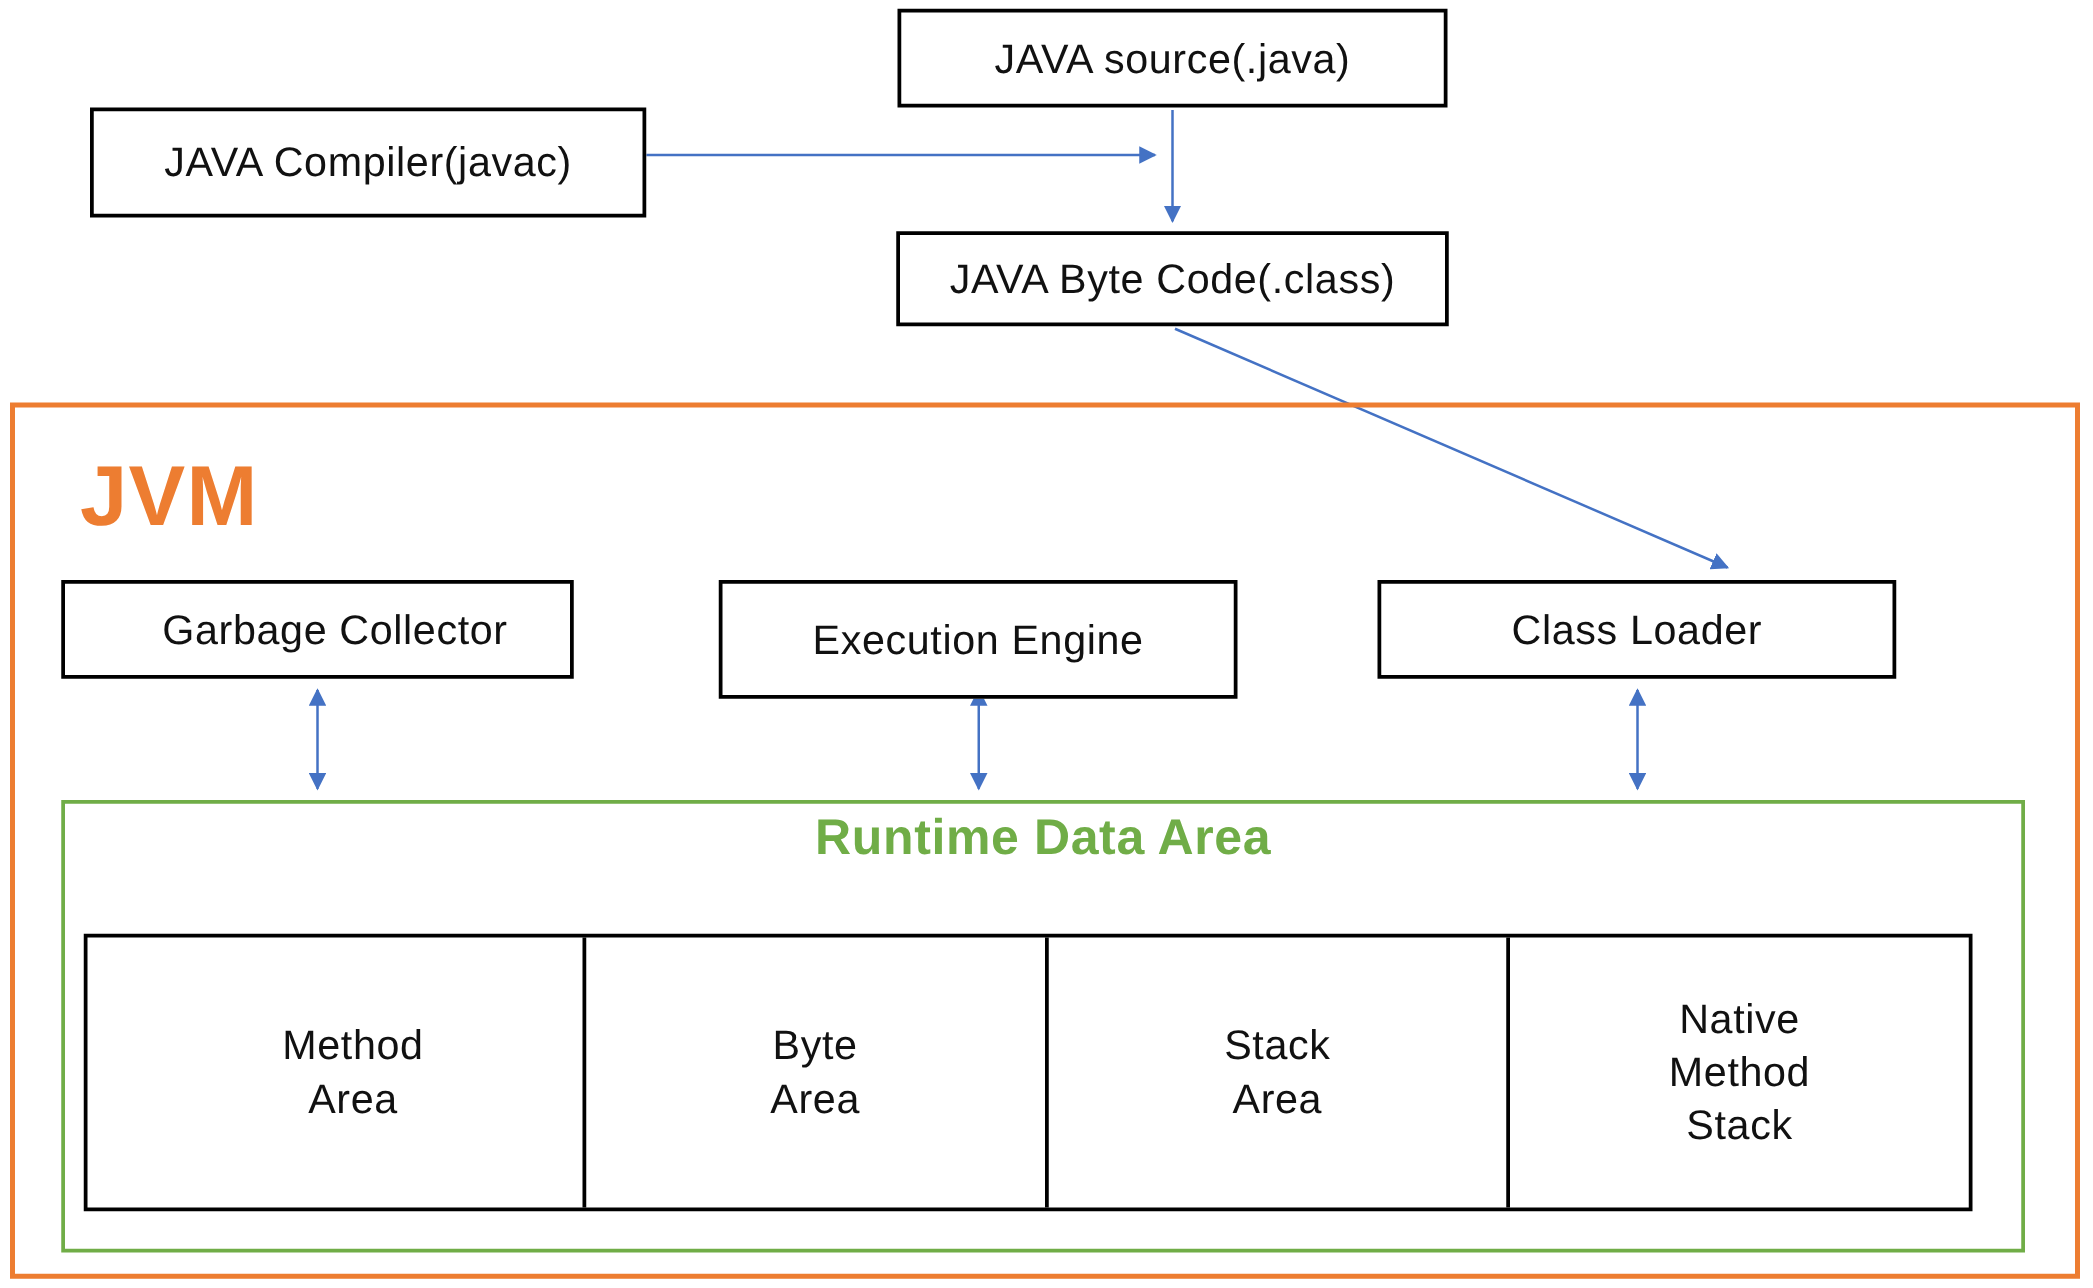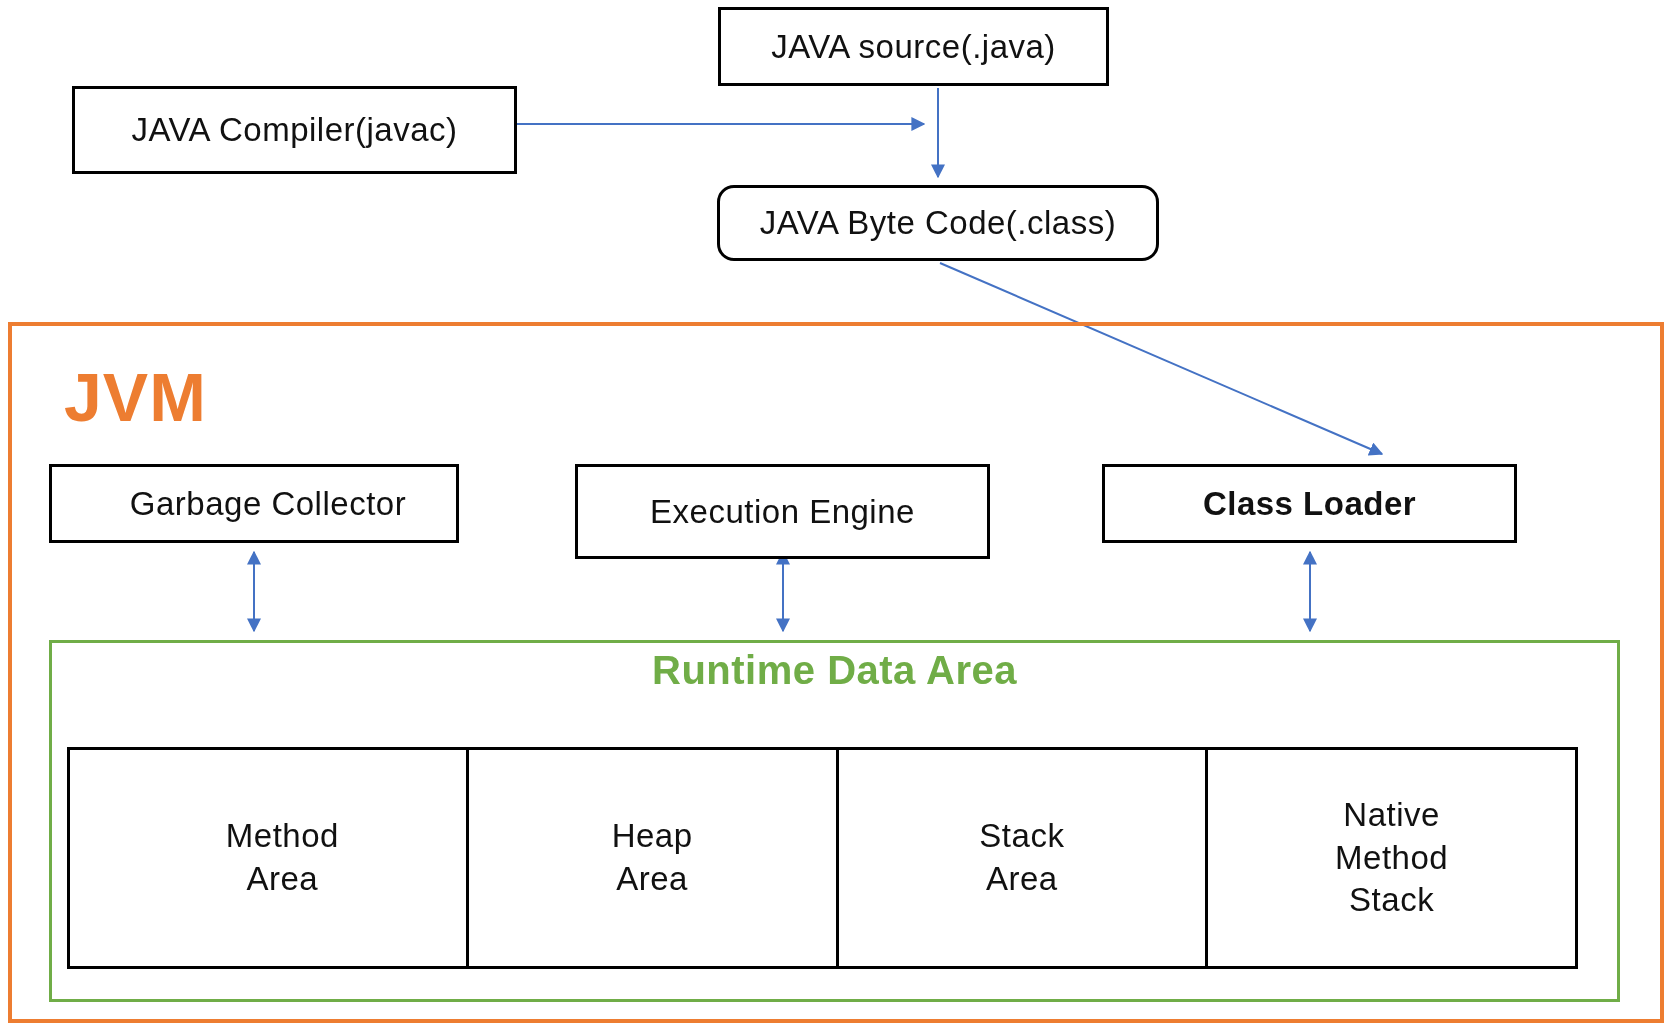--- a/index.html
+++ b/index.html
@@ -34,41 +34,41 @@
     border: 3px solid var(--node-border);
     display: flex;
     align-items: center;
     justify-content: center;
     color: var(--text);
     font-size: 33px;
     line-height: 1.15;
     text-align: center;
     letter-spacing: 0.5px;
   }
-  .node-java-source   { left: 718px; top: 7px;   width: 391px; height: 79px; }
+  .node-java-source   { left: 718px; top: 7px;   width: 440px; height: 79px; }
   .node-java-compiler { left: 72px;  top: 86px;  width: 445px; height: 88px; }
-  .node-java-byte-code{ left: 717px; top: 185px; width: 442px; height: 76px; border-radius: 17px; }
+  .node-java-byte-code{ left: 717px; top: 185px; width: 442px; height: 76px; }
   .jvm-box {
     position: absolute;
     left: 8px; top: 322px;
     width: 1656px; height: 701px;
     border: 4px solid var(--jvm-border);
     background: transparent;
   }
   .jvm-label {
     position: absolute;
     left: 64px; top: 358px;
     font-size: 68px;
     font-weight: bold;
     color: var(--jvm-border);
     letter-spacing: 1px;
   }
   .node-garbage-collector { left: 49px;   top: 464px; width: 410px; height: 79px; padding-left: 28px; }
   .node-execution-engine  { left: 575px;  top: 464px; width: 415px; height: 95px; }
-  .node-class-loader      { left: 1102px; top: 464px; width: 415px; height: 79px; font-weight: bold; }
+  .node-class-loader      { left: 1102px; top: 464px; width: 415px; height: 79px; }
   .runtime-box {
     position: absolute;
     left: 49px; top: 640px;
     width: 1571px; height: 362px;
     border: 3px solid var(--runtime-border);
     background: var(--bg);
   }
   .runtime-title {
     position: absolute;
     left: 49px; top: 648px;
@@ -148,21 +148,21 @@
   <div class="node node-class-loader">
     <span>Class Loader</span>
   </div>
 
   <div class="runtime-box"></div>
   <div class="runtime-title">Runtime Data Area</div>
 
   <div class="runtime-table">
     <div class="runtime-cell">Method
 Area</div>
-    <div class="runtime-cell">Heap
+    <div class="runtime-cell">Byte
 Area</div>
     <div class="runtime-cell">Stack
 Area</div>
     <div class="runtime-cell">Native
 Method
 Stack</div>
   </div>
 
 </div>
 

